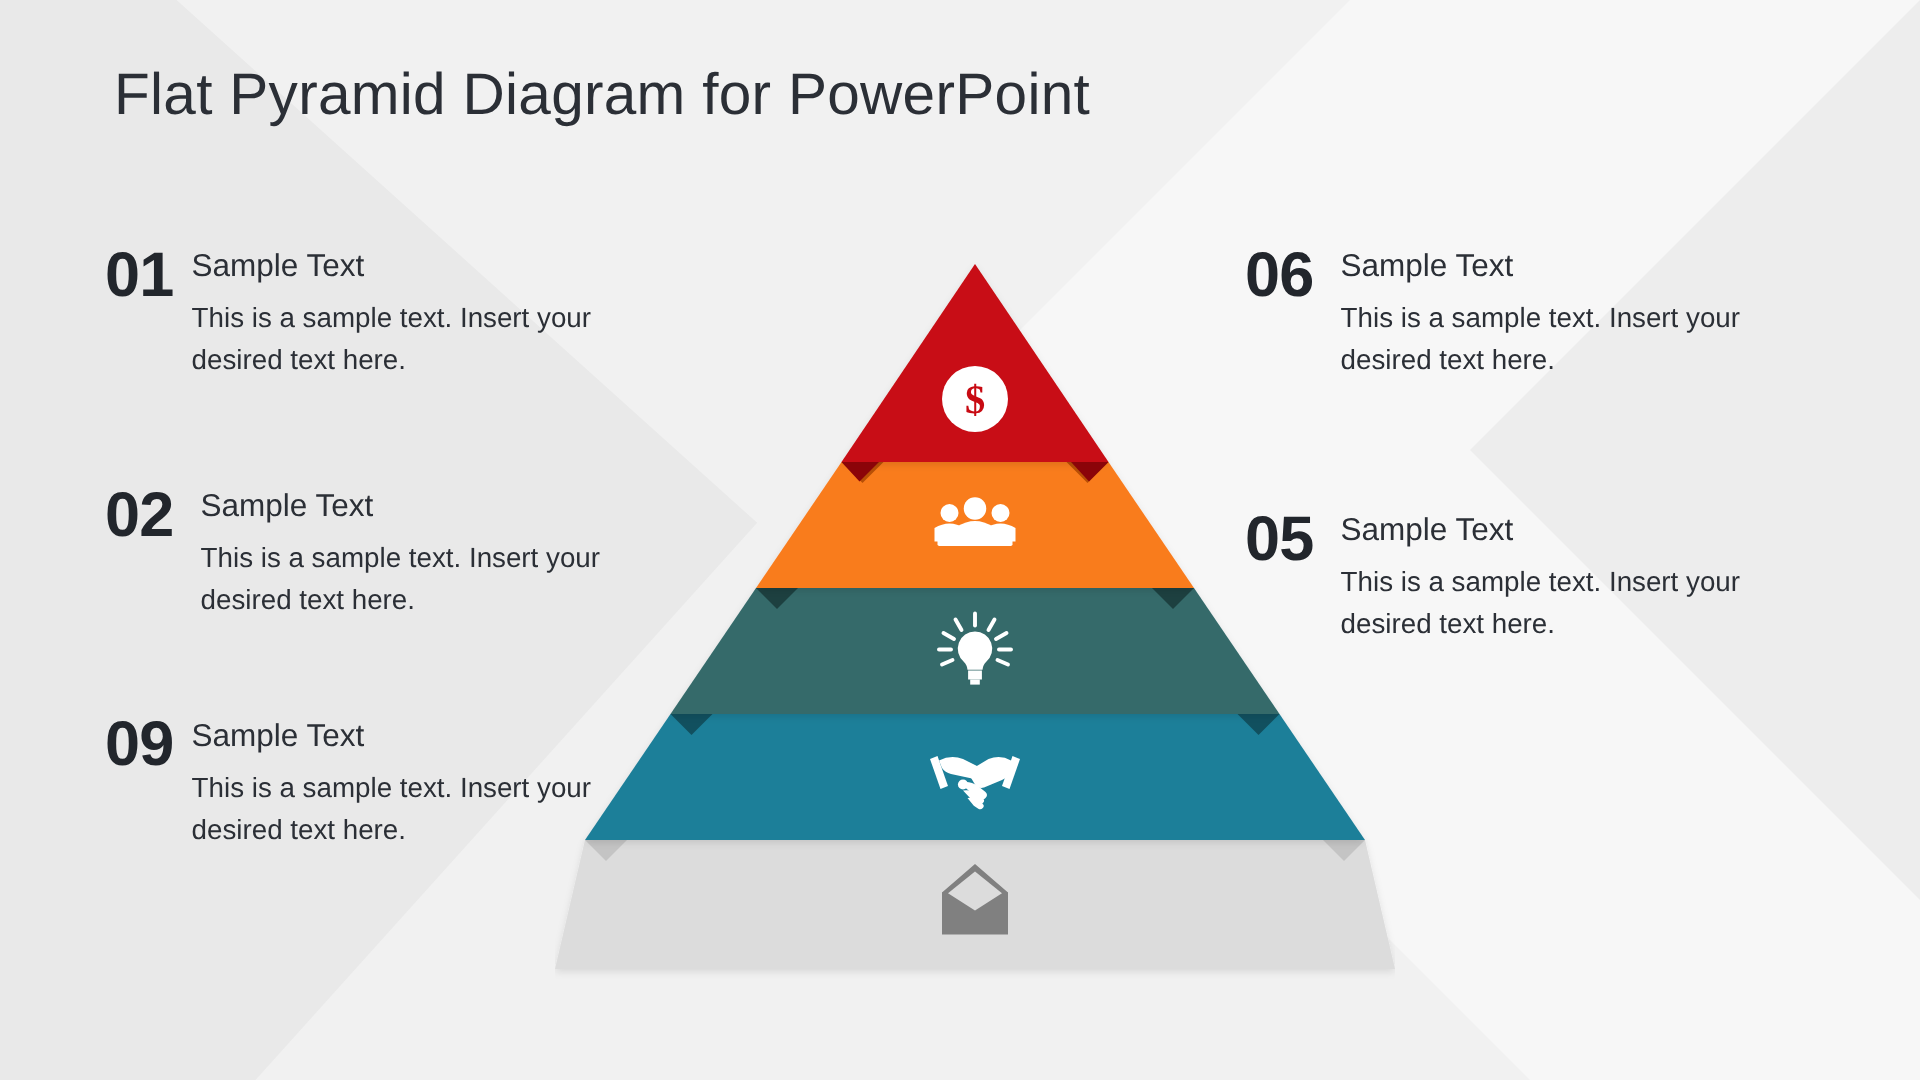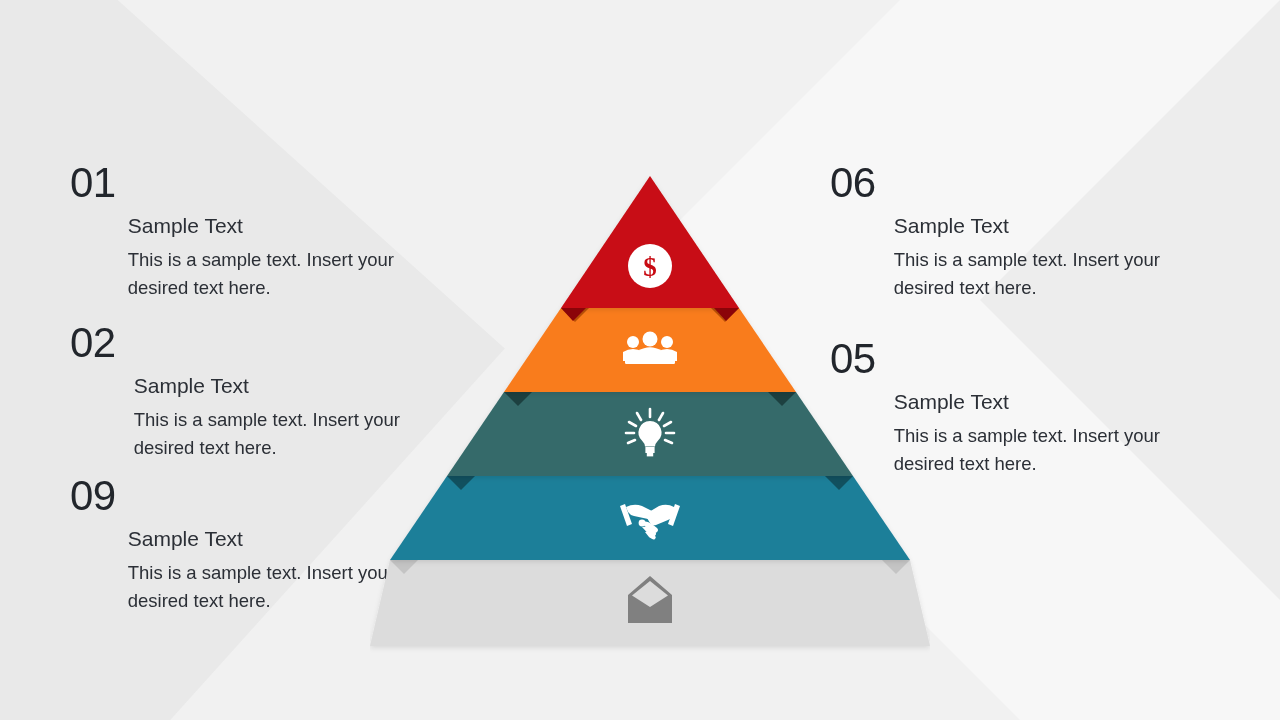--- a/index.html
+++ b/index.html
@@ -34,28 +34,28 @@
   
   #title {
     position:absolute; left:76px; top:42px;
     font-size:39px; font-weight:400; color:#2b2f36;
     letter-spacing:0.2px; white-space:nowrap;
   }
 
   
   .tblock { position:absolute; display:flex; align-items:flex-start; }
   .tnum {
-    font-size:42px; font-weight:400; color:#22262c;
+    font-size:42px; font-weight:700; color:#22262c;
     line-height:0.95; letter-spacing:-0.5px;
     flex:0 0 auto;
   }
   .tbody { margin-left:12px; padding-top:4px; }
   .thead {
     font-size:21px; color:#2b2f36; line-height:1.05;
-    white-space:nowrap; margin-bottom:9px;margin-top:48px;
+    white-space:nowrap; margin-bottom:9px;
   }
   .tdesc {
     font-size:18.5px; color:#2b2f36; line-height:1.5;
     width:300px;
   }
   .tblock.right .tdesc { width:300px; }
   .tblock.ind .tbody { margin-left:18px; }
 
   #b1 { left:70px;  top:163px; }
   #b2 { left:70px;  top:323px; }
@@ -71,20 +71,21 @@
 <body>
 
 <div id="slide" style="background: rgb(241, 241, 241);">
 
   <div class="bg-layer">
     <div class="bg-band-1"></div>
     <div class="bg-band-2"></div>
     <div class="bg-band-3"></div>
   </div>
 
+  <div id="title">Flat Pyramid Diagram for PowerPoint</div>
 
   <div class="tblock" id="b1">
     <div class="tnum">01</div>
     <div class="tbody">
       <div class="thead">Sample Text</div>
       <div class="tdesc">This is a sample text. Insert your desired text here.</div>
     </div>
   </div>
 
   <div class="tblock ind" id="b2">

